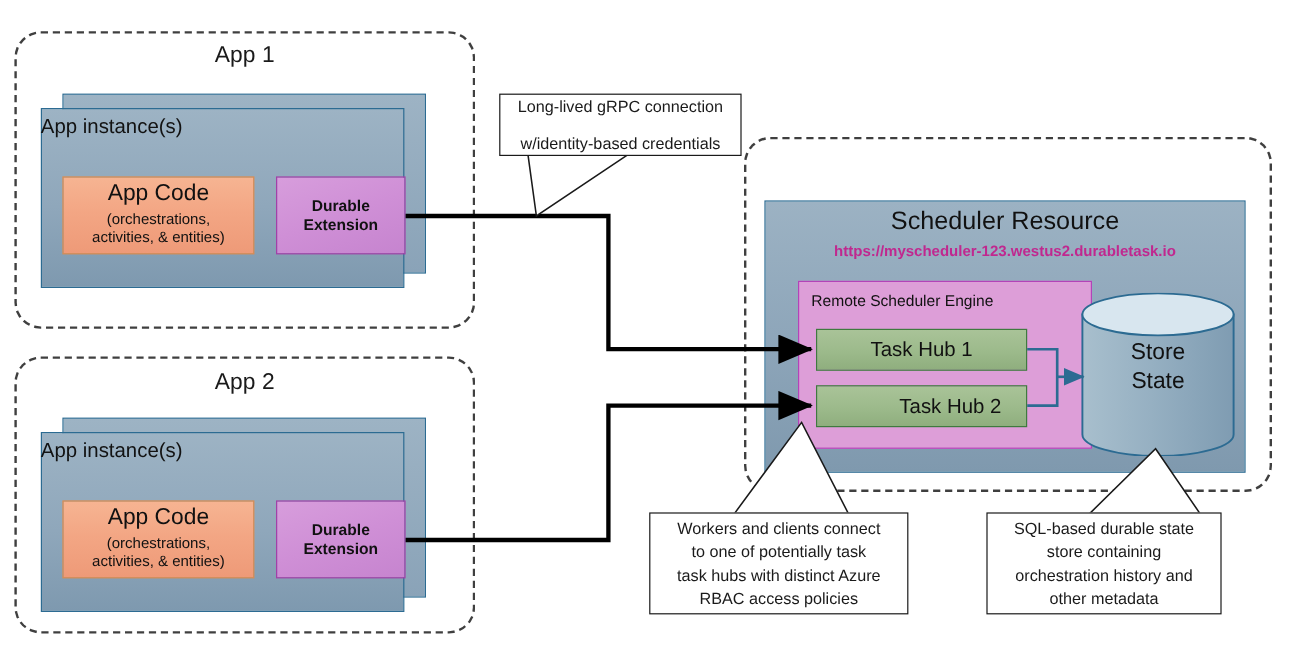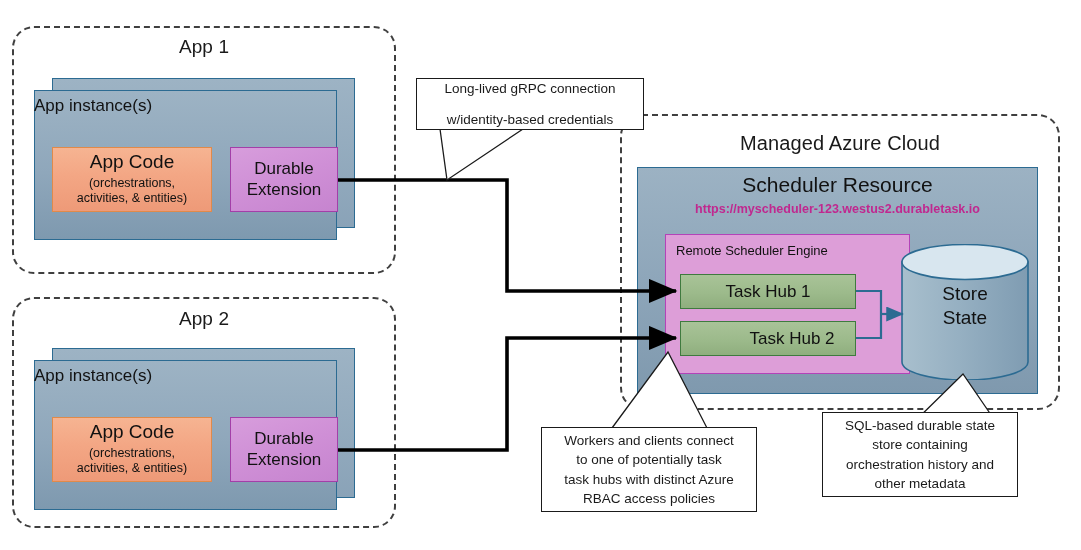--- a/index.html
+++ b/index.html
@@ -87,23 +87,24 @@
     position: absolute;
     box-sizing: border-box;
     border: 1px solid #a33fa8;
     background: linear-gradient(160deg, #d79ddc 0%, #cf8fd6 50%, #c684cf 100%);
     display: flex;
     align-items: center;
     justify-content: center;
     text-align: center;
   }
   .durable-text {
-    font-size: 17px;
+    font-size: 13px;
     color: #111111;
     line-height: 1.2;
+    font-weight: bold;
   }
 
   
   .scheduler-box {
     position: absolute;
     box-sizing: border-box;
     border: 1px solid #2c6b92;
     background: linear-gradient(180deg, #9cb2c3 0%, #8ea6ba 50%, #7f99ae 100%);
   }
   .scheduler-title {
@@ -268,21 +269,20 @@
 
   <div class="durable-box" style="left:230px; top:417px; width:108px; height:65px;">
     <div>
       <div class="durable-text">Durable</div>
       <div class="durable-text">Extension</div>
     </div>
   </div>
 
   <div class="dashed-zone" style="left:620px; top:114px; width:440px; height:296px;">
   </div>
-  <div class="zone-title" style="left:620px; top:132px; width:440px; font-size:20px;">Managed Azure Cloud</div>
 
   <div class="scheduler-box" style="left:637px; top:167px; width:401px; height:227px;"></div>
   <div class="scheduler-title" style="left:637px; top:173px; width:401px;">Scheduler Resource</div>
   <div class="scheduler-url" style="left:637px; top:202px; width:401px;">https://myscheduler-123.westus2.durabletask.io</div>
 
   <div class="engine-box" style="left:665px; top:234px; width:245px; height:140px;"></div>
   <div class="engine-label" style="left:676px; top:243px;">Remote Scheduler Engine</div>
 
   <div class="taskhub" style="left:680px; top:274px; width:176px; height:35px;">
     <span class="taskhub-text">Task Hub 1</span>
@@ -309,32 +309,32 @@
 
   <svg class="overlay over" viewBox="0 0 1081 550">
 
     <path d="M440,129 L447,180 L523,129" fill="#ffffff" stroke="#1a1a1a" stroke-width="1.3" stroke-linejoin="miter"></path>
 
     <path d="M612,428 L668,352 L707,428 Z" fill="#ffffff" stroke="#1a1a1a" stroke-width="1.3"></path>
 
     <path d="M908,428 L963,374 L1000,428 Z" fill="#ffffff" stroke="#1a1a1a" stroke-width="1.3"></path>
   </svg>
 
-  <div class="callout" style="left:416px; top:78px; width:228px; height:52px;gap:12px;">
+  <div class="callout" style="left:416px; top:78px; width:202px; height:52px;gap:12px;">
     <div class="callout-line">Long-lived gRPC connection</div>
     <div class="callout-line">w/identity-based credentials</div>
   </div>
 
   <div class="callout" style="left:541px; top:427px; width:216px; height:85px;">
     <div class="callout-line">Workers and clients connect</div>
     <div class="callout-line">to one of potentially task</div>
     <div class="callout-line">task hubs with distinct Azure</div>
     <div class="callout-line">RBAC access policies</div>
   </div>
 
-  <div class="callout" style="left:822px; top:412px; width:196px; height:85px;">
+  <div class="callout" style="left:822px; top:427px; width:196px; height:85px;">
     <div class="callout-line">SQL-based durable state</div>
     <div class="callout-line">store containing</div>
     <div class="callout-line">orchestration history and</div>
     <div class="callout-line">other metadata</div>
   </div>
 
 </div>
 
 </body></html>

